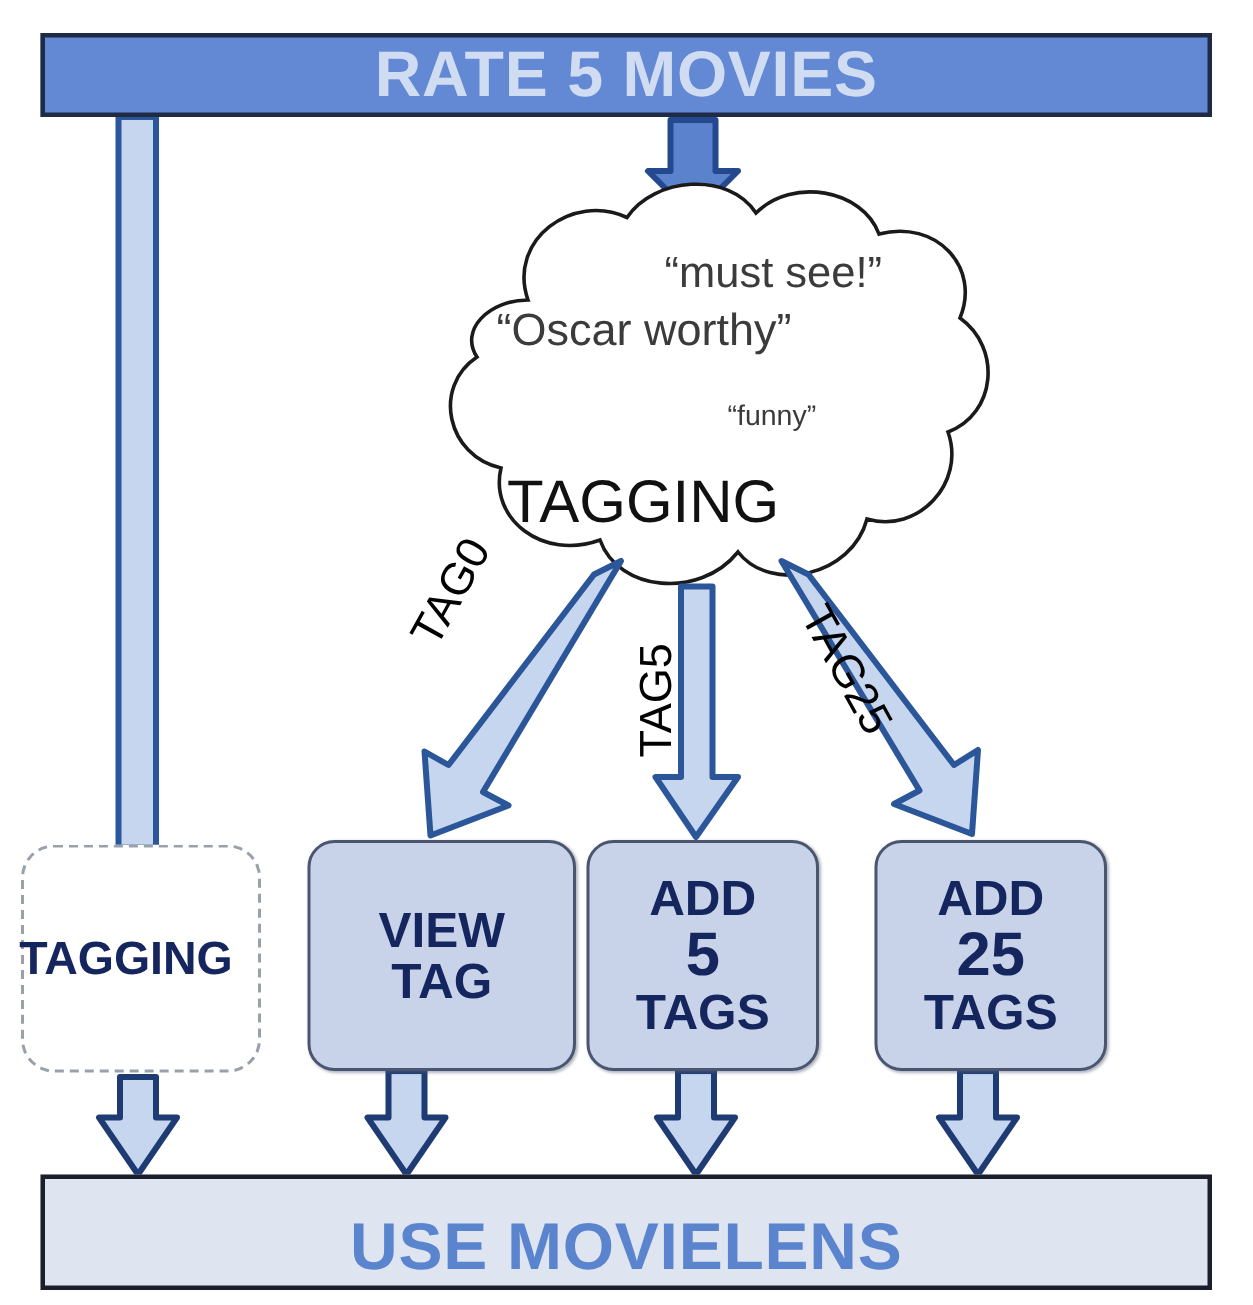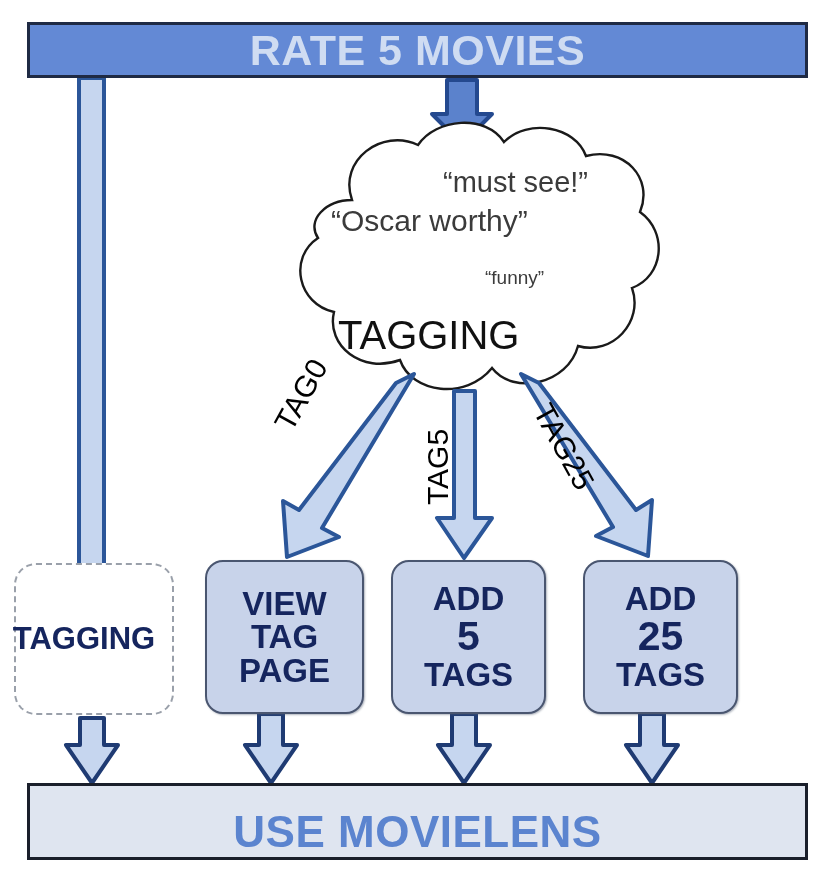--- a/index.html
+++ b/index.html
@@ -252,24 +252,23 @@
 
   <div class="arrow-label" id="label-tag0">TAG0</div>
   <div class="arrow-label" id="label-tag5">TAG5</div>
   <div class="arrow-label" id="label-tag25">TAG25</div>
 
   <div id="control-group"></div>
   <div id="control-group-label">
     <div>TAGGING</div>
   </div>
 
-  <div class="cond-box" style="left:205px; top:560px; width:159px; height:154px;">
+  <div class="cond-box" style="left:205px; top:560px; width:179px; height:154px;">
     <div class="cond-line">VIEW</div>
     <div class="cond-line">TAG</div>
-    <div class="cond-line">PAGE</div>
   </div>
 
   <div class="cond-box" style="left:391px; top:560px; width:155px; height:154px;">
     <div class="cond-line">ADD</div>
     <div class="cond-line big">5</div>
     <div class="cond-line">TAGS</div>
   </div>
 
   <div class="cond-box" style="left:583px; top:560px; width:155px; height:154px;">
     <div class="cond-line">ADD</div>

